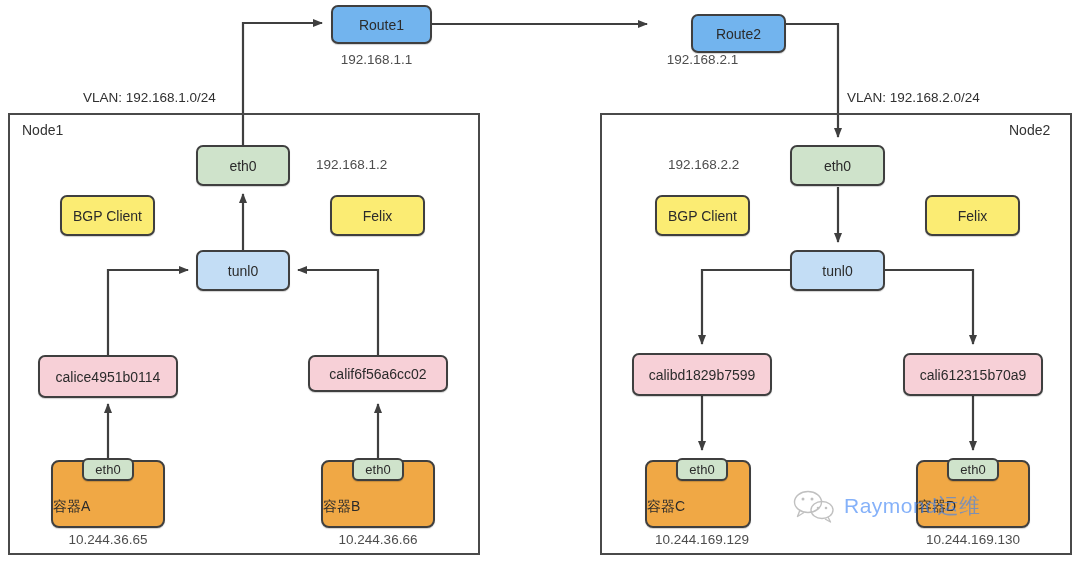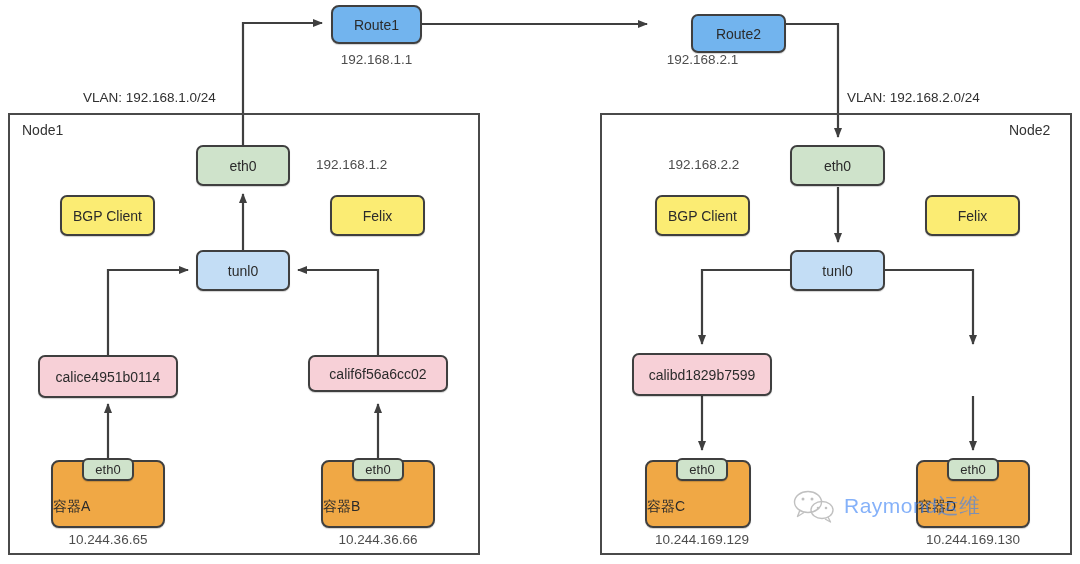--- a/index.html
+++ b/index.html
@@ -131,21 +131,21 @@
       <path d="M790,270 L702,270 L702,344" marker-end="url(#ah)"></path>
 
       <path d="M885,270 L973,270 L973,344" marker-end="url(#ah)"></path>
 
       <path d="M702,396 L702,450" marker-end="url(#ah)"></path>
 
       <path d="M973,396 L973,450" marker-end="url(#ah)"></path>
     </g>
   </svg>
 
-  <div class="box box-router" style="left:331px;top:5px;width:91px;height:39px;border-radius:8px;">
+  <div class="box box-router" style="left:331px;top:5px;width:101px;height:39px;">
     <span>Route1</span>
   </div>
   <div class="caption" style="left:291px;top:52px;width:171px;">192.168.1.1</div>
 
   <div class="box box-router" style="left:655px;top:14px;width:95px;height:39px;margin-left:36px;">
     <span>Route2</span>
   </div>
   <div class="caption" style="left:617px;top:52px;width:171px;">192.168.2.1</div>
 
   <div class="vlan-label" style="left:83px;top:90px;">VLAN: 192.168.1.0/24</div>
@@ -207,20 +207,23 @@
   <div class="box box-yellow" style="left:925px;top:195px;width:95px;height:41px;">
     <span>Felix</span>
   </div>
 
   <div class="box box-tunl" style="left:790px;top:250px;width:95px;height:41px;">
     <span>tunl0</span>
   </div>
 
   <div class="box box-cali" style="left:632px;top:353px;width:140px;height:43px;">
     <span>calibd1829b7599</span>
+  </div>
+  <div class="box box-cali" style="left:903px;top:353px;width:140px;height:43px;">
+    <span>cali612315b70a9</span>
   </div>
 
   <div class="box box-ctr" style="left:645px;top:460px;width:106px;height:68px;">
     <span>容器C</span>
   </div>
   <div class="box box-ctr-eth" style="left:676px;top:458px;width:52px;height:23px;">
     <span>eth0</span>
   </div>
   <div class="caption" style="left:627px;top:532px;width:150px;">10.244.169.129</div>
 

